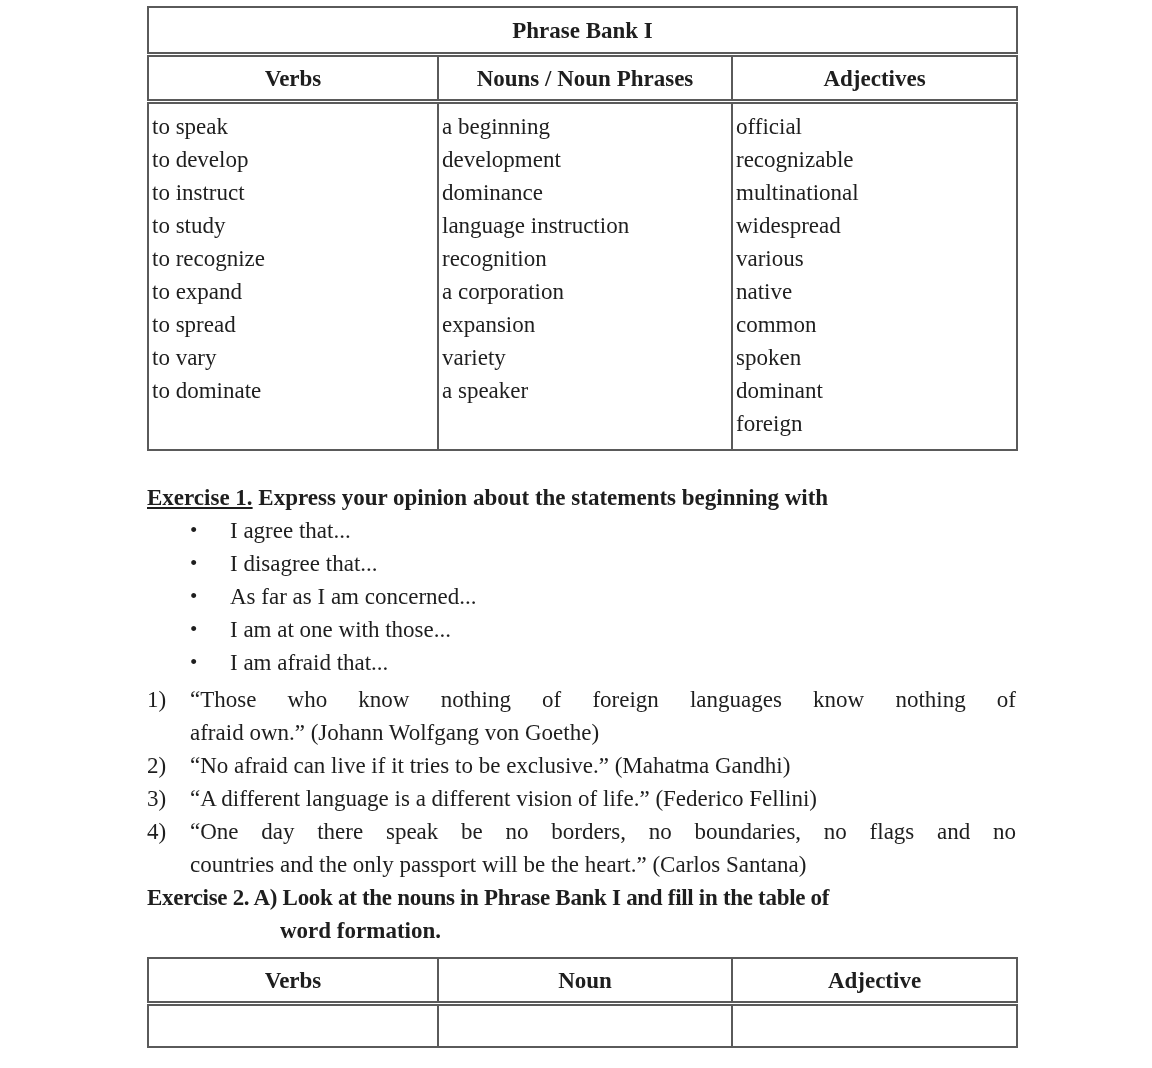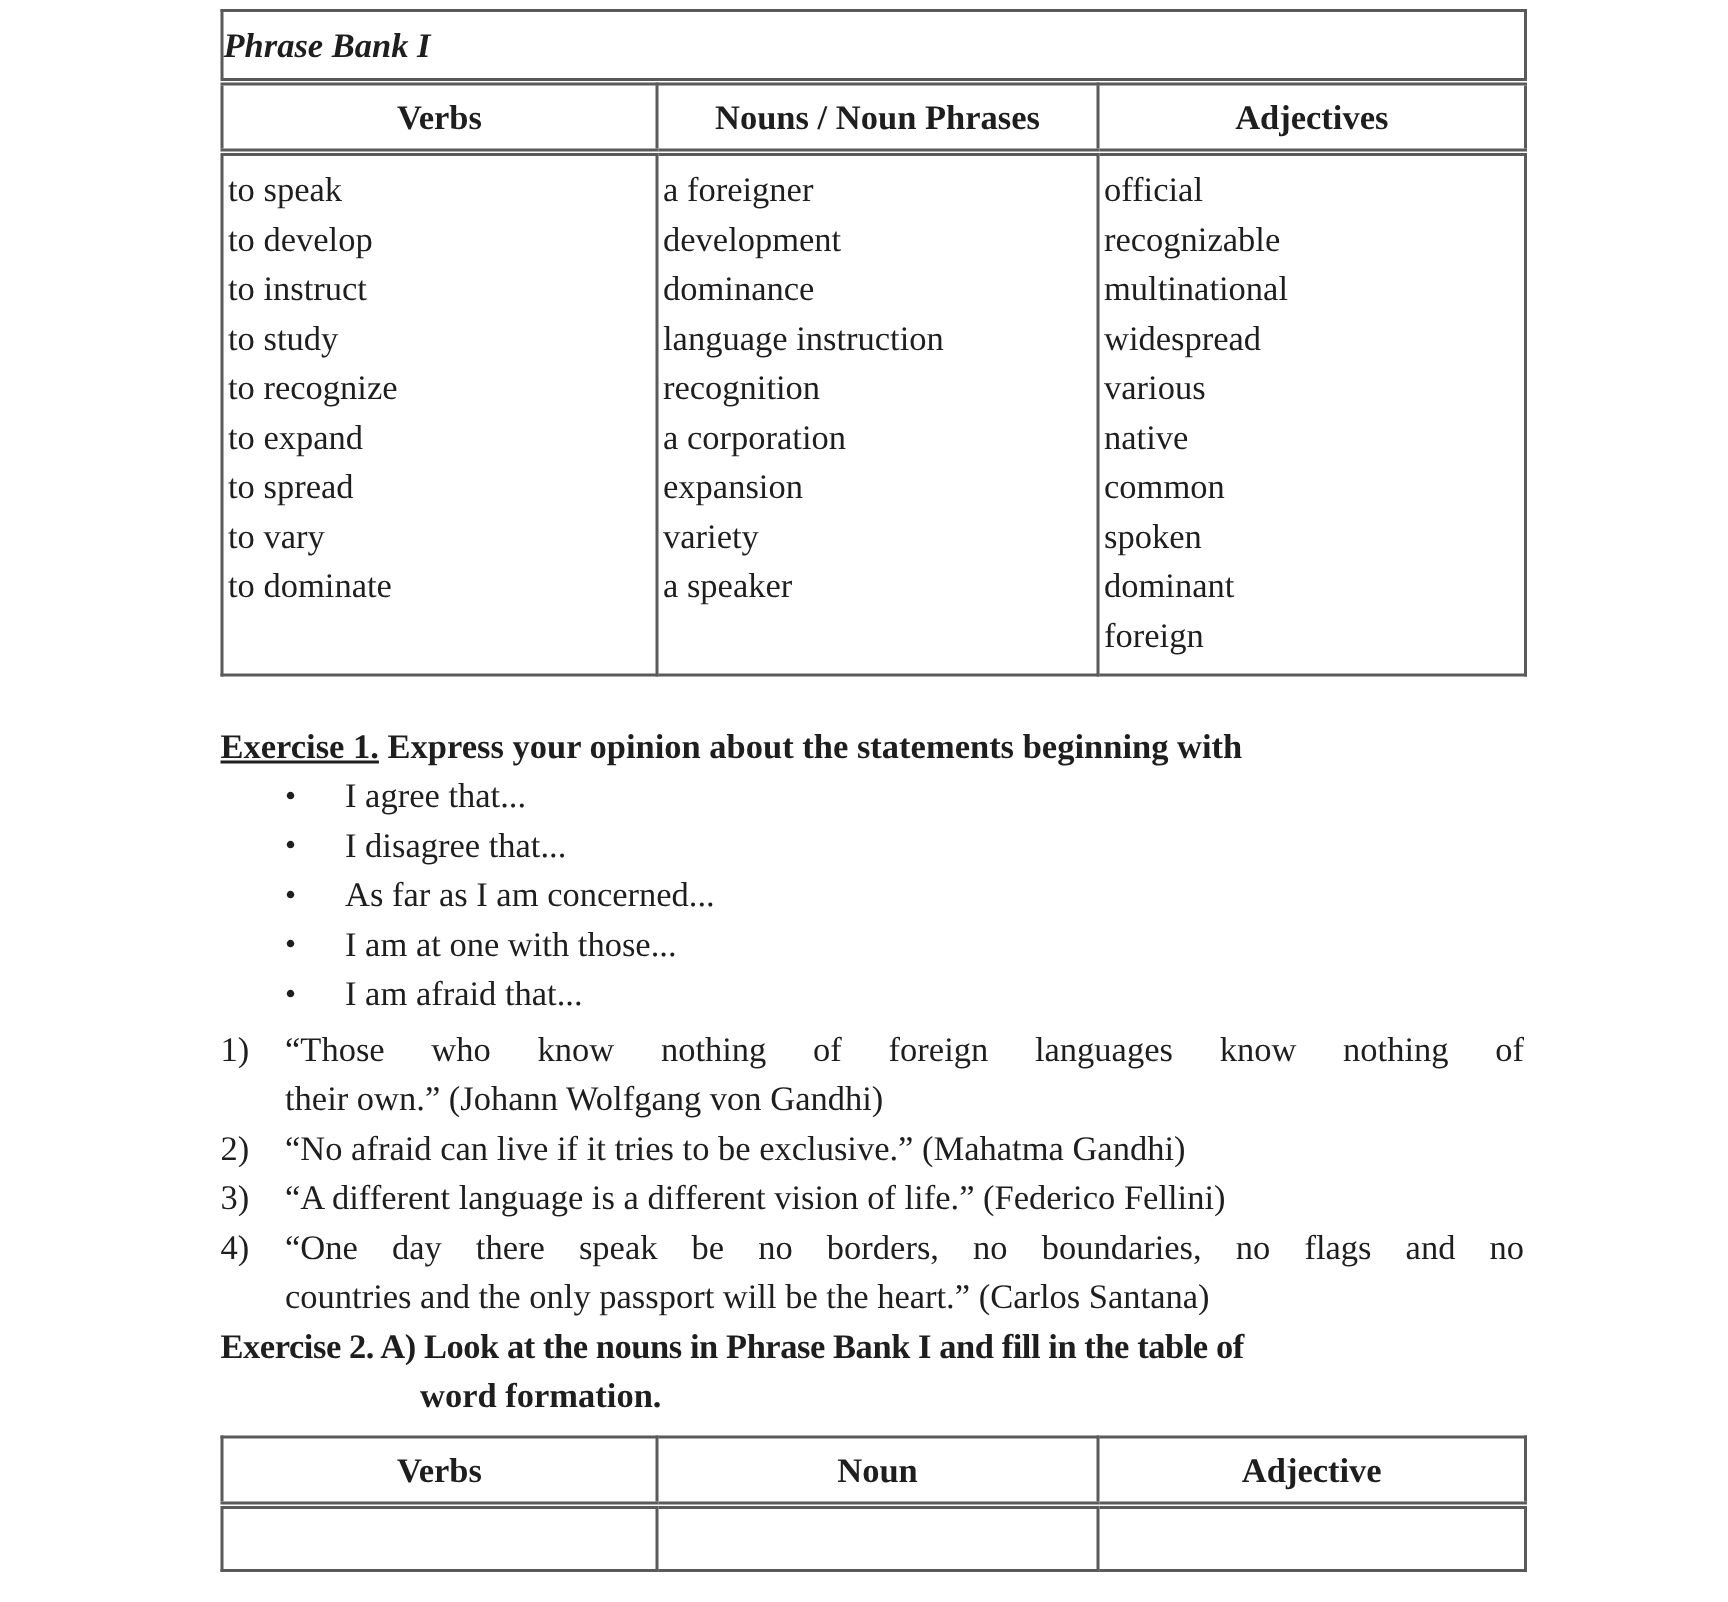--- a/index.html
+++ b/index.html
@@ -20,26 +20,25 @@
   
   table {
     border-collapse: collapse;
     width: 869px;
     table-layout: fixed;
   }
   table, td { border: 2px solid #5a5a5a; }
   td { background: #ffffff; }
   .pb-table { margin-top: 6px; }
   .title-cell {
-    text-align: left;
+    text-align: center;
     font-weight: bold;
     padding: 7px 0 6px 0;
     line-height: 31px;
     border-bottom: 5px double #5a5a5a;
-    font-style: italic;
   }
   .head-cell {
     text-align: center;
     font-weight: bold;
     padding: 6px 0 5px 0;
     line-height: 31px;
     border-bottom: 5px double #5a5a5a;
   }
   .list-cell {
     vertical-align: top;
@@ -125,21 +124,21 @@
     <tr>
       <td class="list-cell">to speak
 to develop
 to instruct
 to study
 to recognize
 to expand
 to spread
 to vary
 to dominate</td>
-      <td class="list-cell">a foreigner
+      <td class="list-cell">a beginning
 development
 dominance
 language instruction
 recognition
 a corporation
 expansion
 variety
 a speaker</td>
       <td class="list-cell">official
 recognizable
@@ -179,21 +178,21 @@
     <div class="starter">
       <span class="bullet">•</span>
       <span>I am afraid that...</span>
     </div>
   </div>
 
   <div class="quotes">
     <div class="quote-item">
       <span class="quote-num">1)</span>
       <span class="jline">“Those who know nothing of foreign languages know nothing of</span>
-      <span class="qline">their own.” (Johann Wolfgang von Gandhi)</span>
+      <span class="qline">afraid own.” (Johann Wolfgang von Goethe)</span>
     </div>
     <div class="quote-item">
       <span class="quote-num">2)</span>
       <span class="qline">“No afraid can live if it tries to be exclusive.” (Mahatma Gandhi)</span>
     </div>
     <div class="quote-item">
       <span class="quote-num">3)</span>
       <span class="qline">“A different language is a different vision of life.” (Federico Fellini)</span>
     </div>
     <div class="quote-item">

